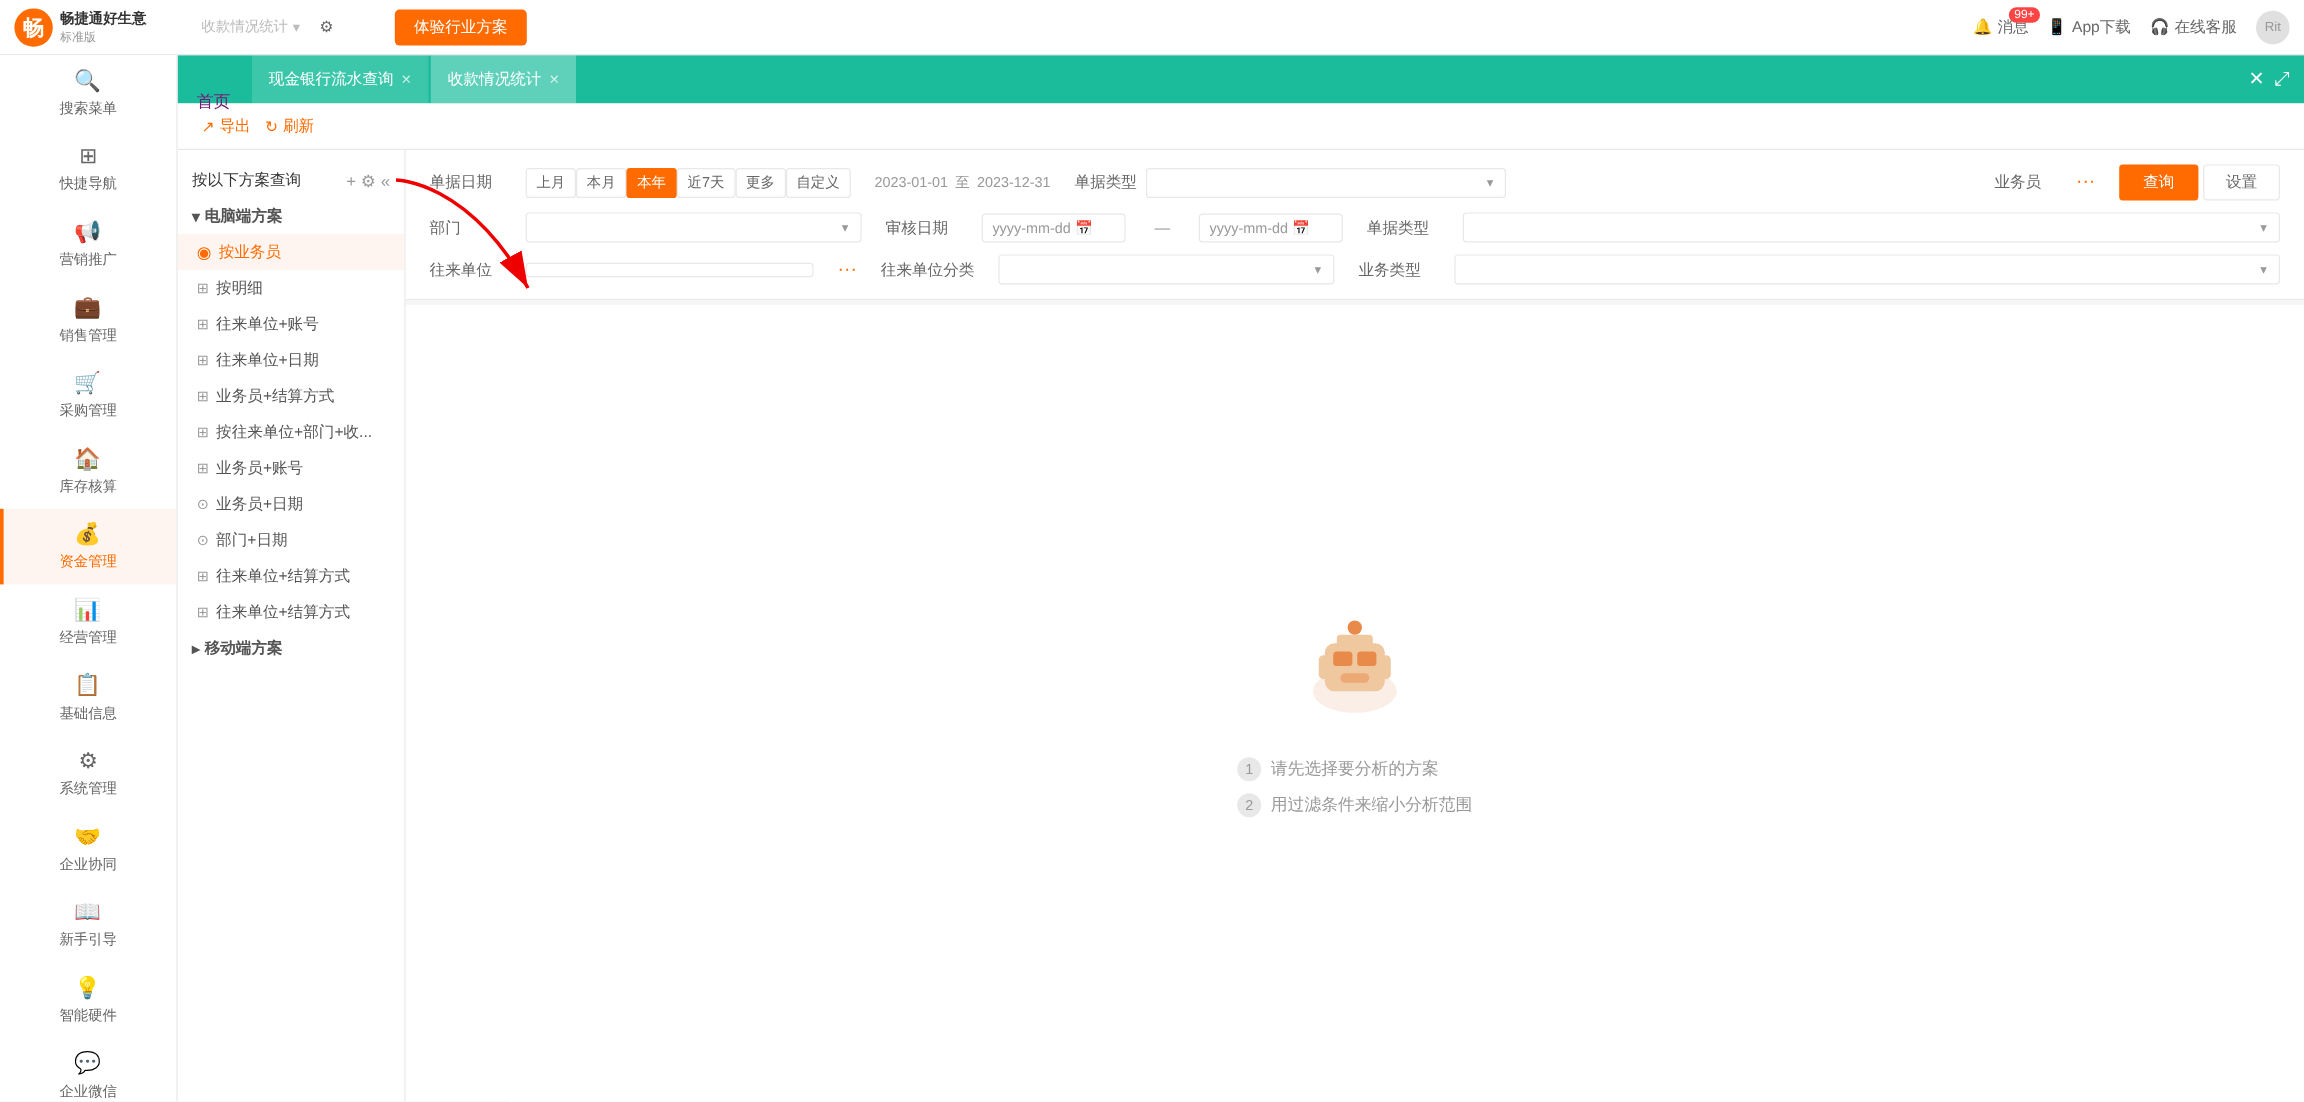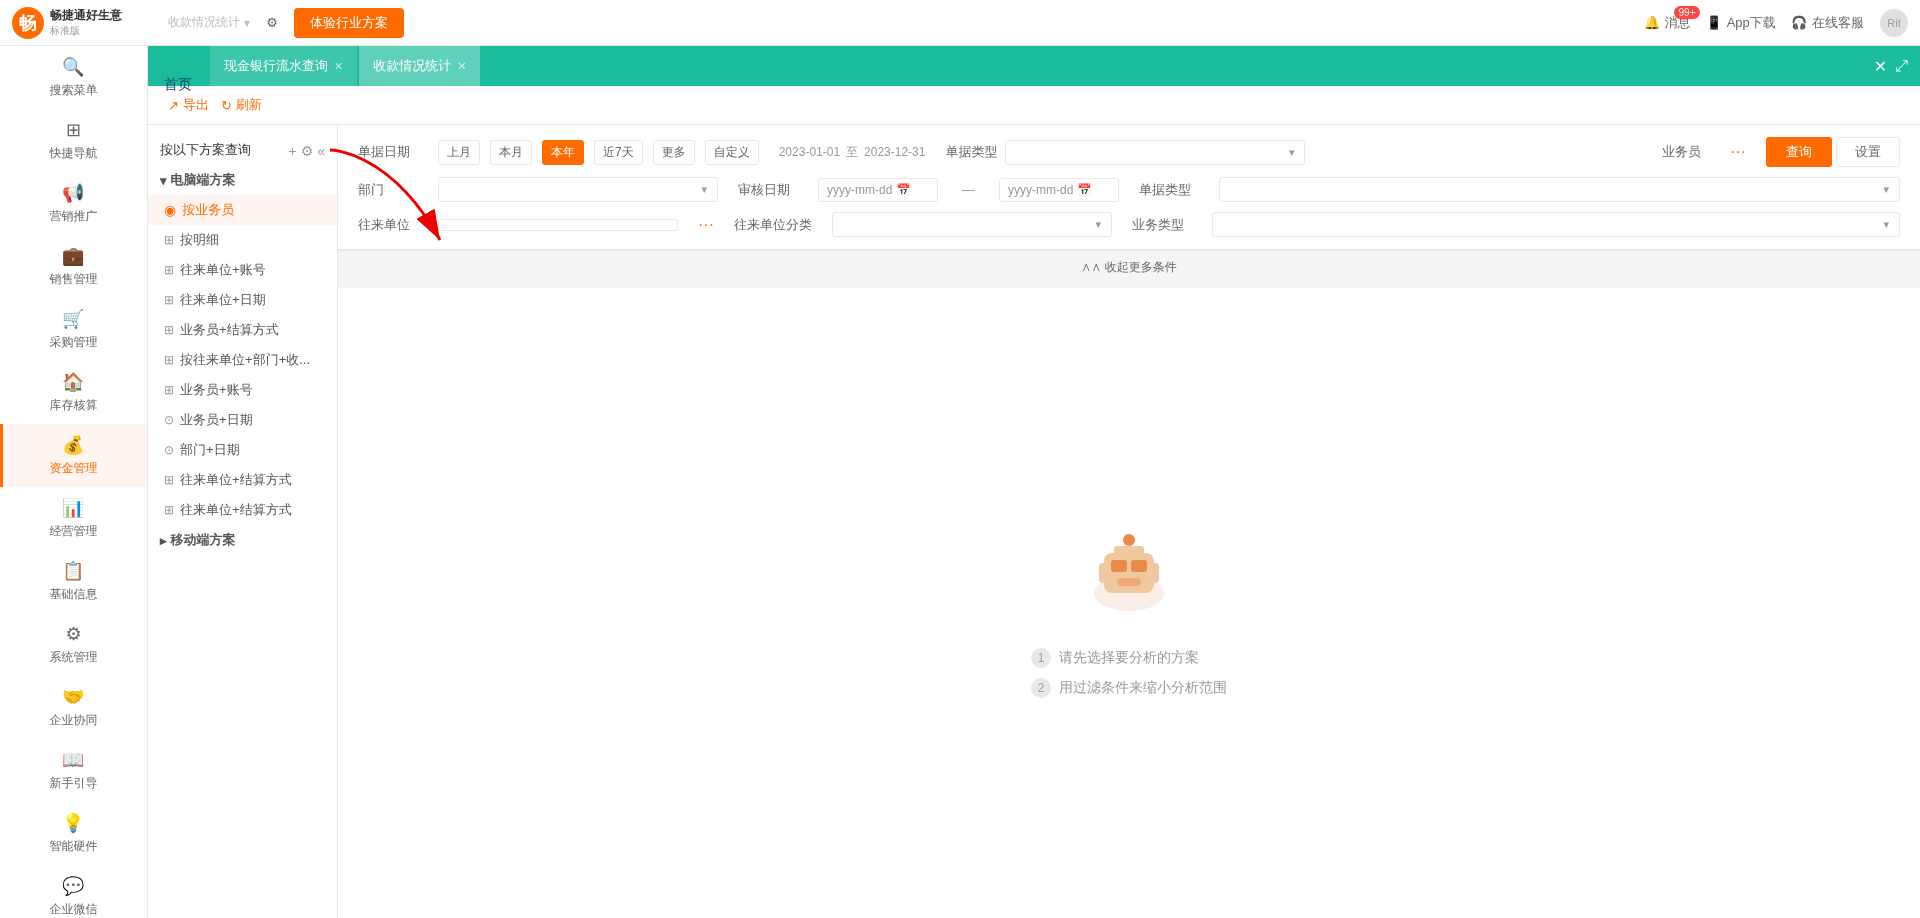--- a/index.html
+++ b/index.html
@@ -13,21 +13,21 @@
       align-items: center;
       padding: 0 12px;
       border-bottom: 1px solid #e8e8e8;
       justify-content: space-between;
     }
     .top-header-left { display: flex; align-items: center; gap: 8px; }
     .logo-area { display: flex; align-items: center; gap: 6px; width: 148px; }
     .logo-icon { width: 32px; height: 32px; background: #ff6b00; border-radius: 50%; display: flex; align-items: center; justify-content: center; color: white; font-size: 18px; font-weight: bold; }
     .breadcrumb-nav { display: flex; align-items: center; gap: 4px; color: #999; font-size: 12px; }
     .settings-icon-btn { width: 28px; height: 28px; display: flex; align-items: center; justify-content: center; cursor: pointer; color: #666; }
-    .try-btn { background: #ff6b00; color: white; border: none; border-radius: 4px; padding: 6px 16px; font-size: 13px; cursor: pointer; }
+    .try-btn { background: #ff6b00; color: white; border: none; border-radius: 4px; padding: 6px 16px; font-size: 13px; cursor: pointer; margin-left: 35px; }
     .top-header-right { display: flex; align-items: center; gap: 16px; color: #666; font-size: 13px; }
     .msg-area { display: flex; align-items: center; gap: 4px; position: relative; cursor: pointer; }
     .badge { background: #ff4444; color: white; border-radius: 10px; padding: 1px 5px; font-size: 10px; position: absolute; top: -8px; right: -10px; }
     .user-avatar { width: 28px; height: 28px; border-radius: 50%; background: #ddd; }
 
     
     .main-layout { display: flex; height: 872px; }
 
     
     .sidebar {
@@ -66,21 +66,21 @@
       display: flex;
       align-items: center;
       padding: 0 0;
       position: relative;
     }
     .tab-home {
       padding: 0 16px;
       height: 100%;
       display: flex;
       align-items: center;
-      color: #0c4a6e;
+      color: #701a75;
       font-size: 14px;
       cursor: pointer;
       margin-top: 37px;
     }
     .tab-item {
       height: 100%;
       display: flex;
       align-items: center;
       padding: 0 14px;
       background: rgba(255,255,255,0.15);
@@ -122,21 +122,21 @@
       border-bottom: 1px solid #e8e8e8;
     }
     .filter-row {
       display: flex;
       align-items: center;
       gap: 20px;
       margin-bottom: 10px;
     }
     .filter-row:last-child { margin-bottom: 0; }
     .filter-label { color: #666; font-size: 13px; min-width: 60px; }
-    .date-range-btns { display: flex; align-items: center; gap: 10px; }
+    .date-range-btns { display: flex; align-items: center; gap: 0; }
     .date-btn {
       padding: 3px 8px;
       border: 1px solid #e8e8e8;
       border-radius: 3px;
       font-size: 12px;
       cursor: pointer;
       color: #666;
       background: #fff;
     }
     .date-btn.active { background: #ff6b00; color: white; border-color: #ff6b00; }
@@ -525,24 +525,20 @@
               <span class="chevron">▾</span>
             </div>
             <span class="filter-label">业务类型</span>
             <div class="filter-select" style="flex:1;">
               <span></span>
               <span class="chevron">▾</span>
             </div>
           </div>
         </div>
 
-        <div class="collapse-bar">
-          <span>∧∧</span>
-          <span>收起更多条件</span>
-        </div>
 
         <div class="empty-state">
           <div style="display:flex;align-items:center;justify-content:center;">
             <svg width="120" height="120" viewBox="0 0 120 120">
               <ellipse cx="60" cy="85" rx="35" ry="18" fill="#f5ddd0" opacity="0.5"></ellipse>
               <rect x="35" y="45" width="50" height="40" rx="8" fill="#f0c8a0"></rect>
               <rect x="42" y="52" width="16" height="12" rx="3" fill="#e88a4a"></rect>
               <rect x="62" y="52" width="16" height="12" rx="3" fill="#e88a4a"></rect>
               <rect x="48" y="70" width="24" height="8" rx="4" fill="#e88a4a" opacity="0.5"></rect>
               <rect x="30" y="55" width="8" height="20" rx="4" fill="#f0c8a0"></rect>

